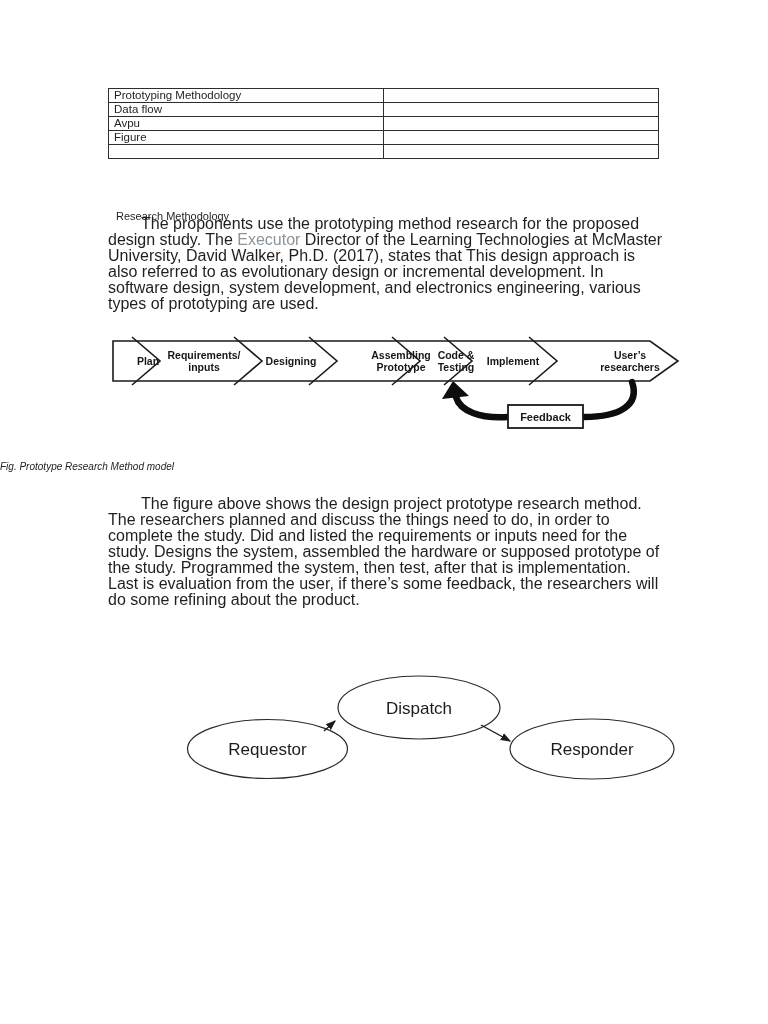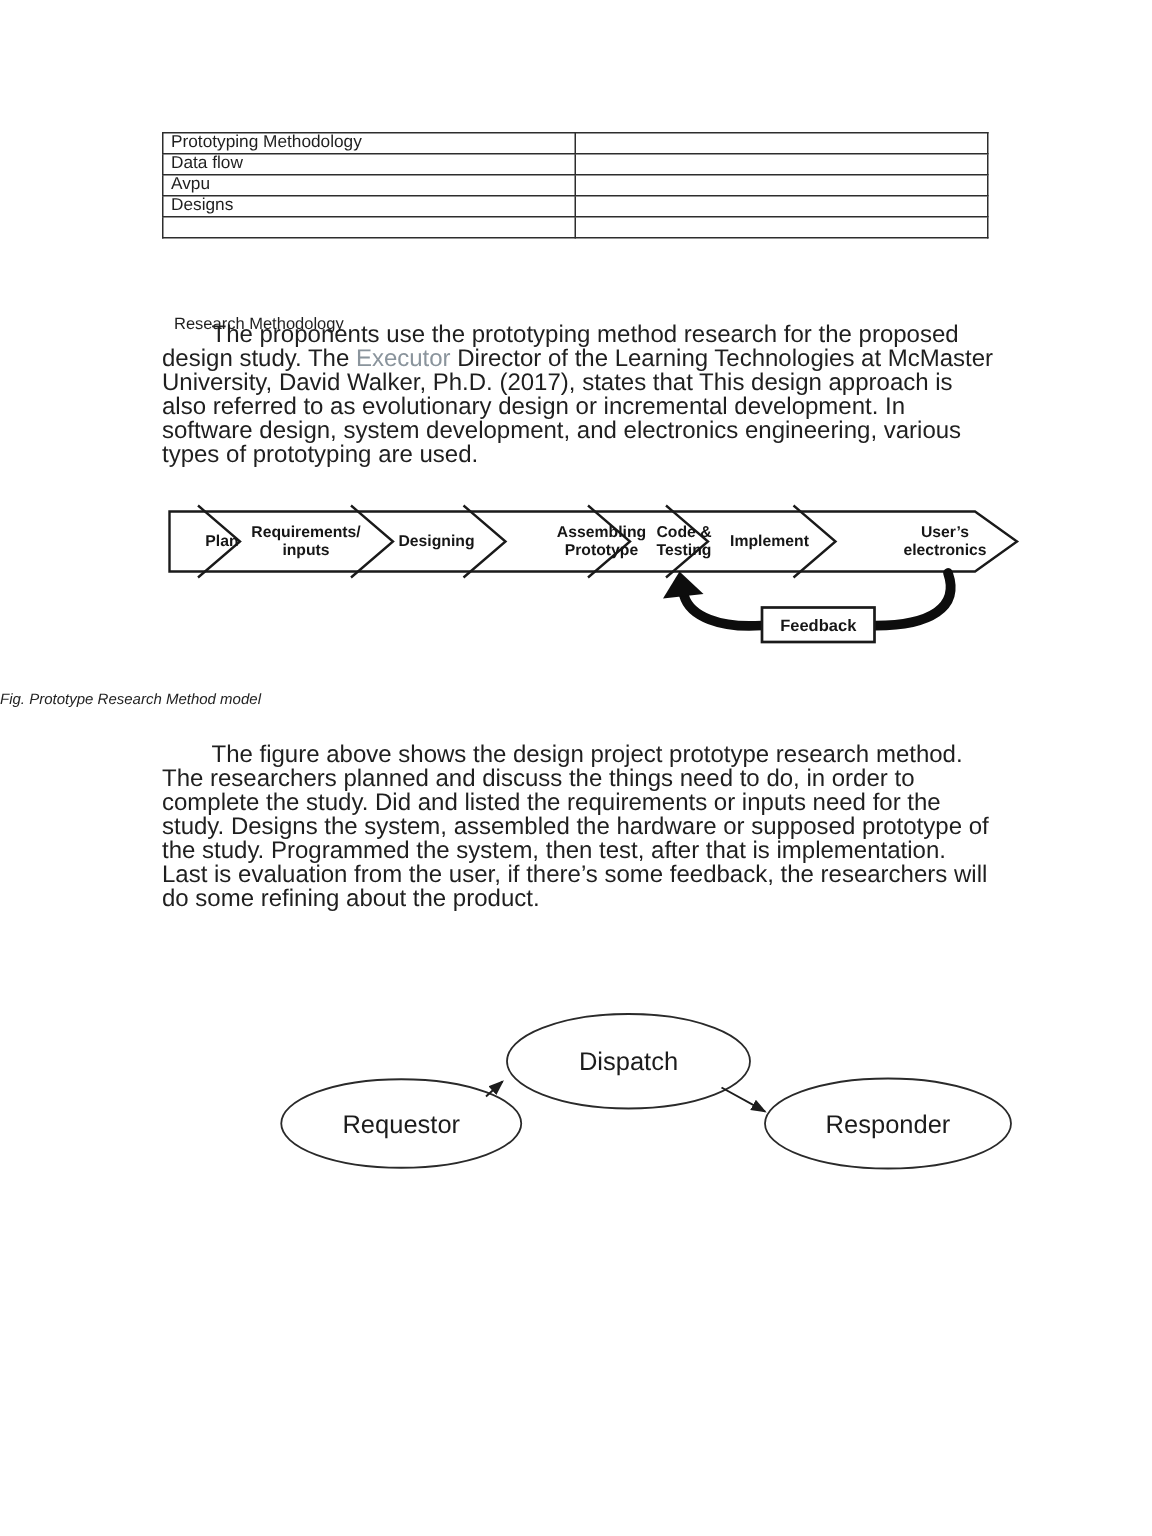--- a/index.html
+++ b/index.html
@@ -59,21 +59,21 @@
       </tr>
       <tr>
         <td>Data flow</td>
         <td></td>
       </tr>
       <tr>
         <td>Avpu</td>
         <td></td>
       </tr>
       <tr>
-        <td>Designs</td>
+        <td>Figure</td>
         <td></td>
       </tr>
       <tr>
         <td></td>
         <td></td>
       </tr>
     </tbody>
   </table>
 
   <div class="heading">Research Methodology</div>
@@ -103,21 +103,21 @@
     <div class="flow-label fl-0">Plan</div>
     <div class="flow-label fl-1">Requirements/
 inputs</div>
     <div class="flow-label fl-2">Designing</div>
     <div class="flow-label fl-3">Assembling
 Prototype</div>
     <div class="flow-label fl-4">Code &amp;
 Testing</div>
     <div class="flow-label fl-5">Implement</div>
     <div class="flow-label fl-6">User’s
-electronics</div>
+researchers</div>
   </div>
 
   <div class="fig-caption">Fig. Prototype Research Method model</div>
 
   <div class="para p2">The figure above shows the design project prototype research method. The researchers planned and discuss the things need to do, in order to complete the study. Did and listed the requirements or inputs need for the study. Designs the system, assembled the hardware or supposed prototype of the study. Programmed the system, then test, after that is implementation. Last is evaluation from the user, if there’s some feedback, the researchers will do some refining about the product.</div>
 
 
   <div class="ellipse-figure">
     <svg width="512" height="128" viewBox="0 0 512 128">
       <defs>

